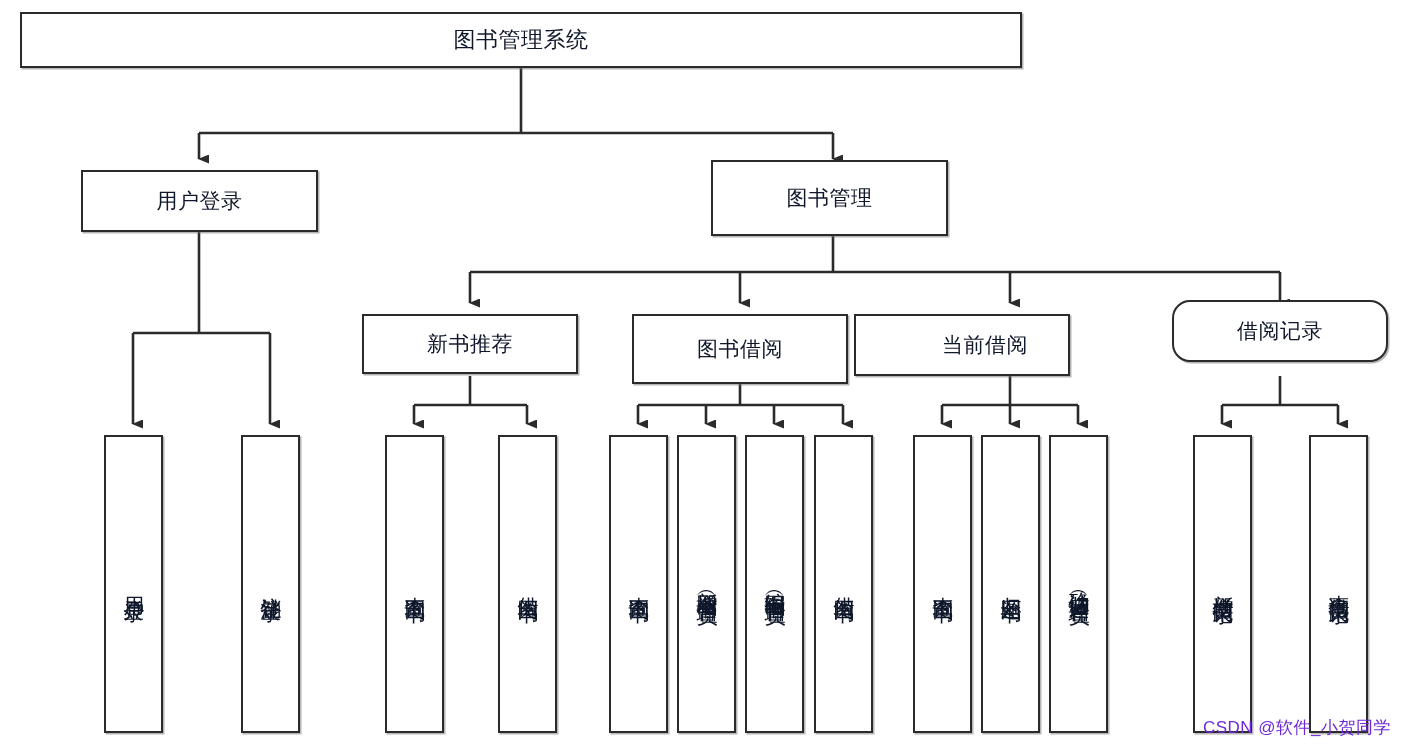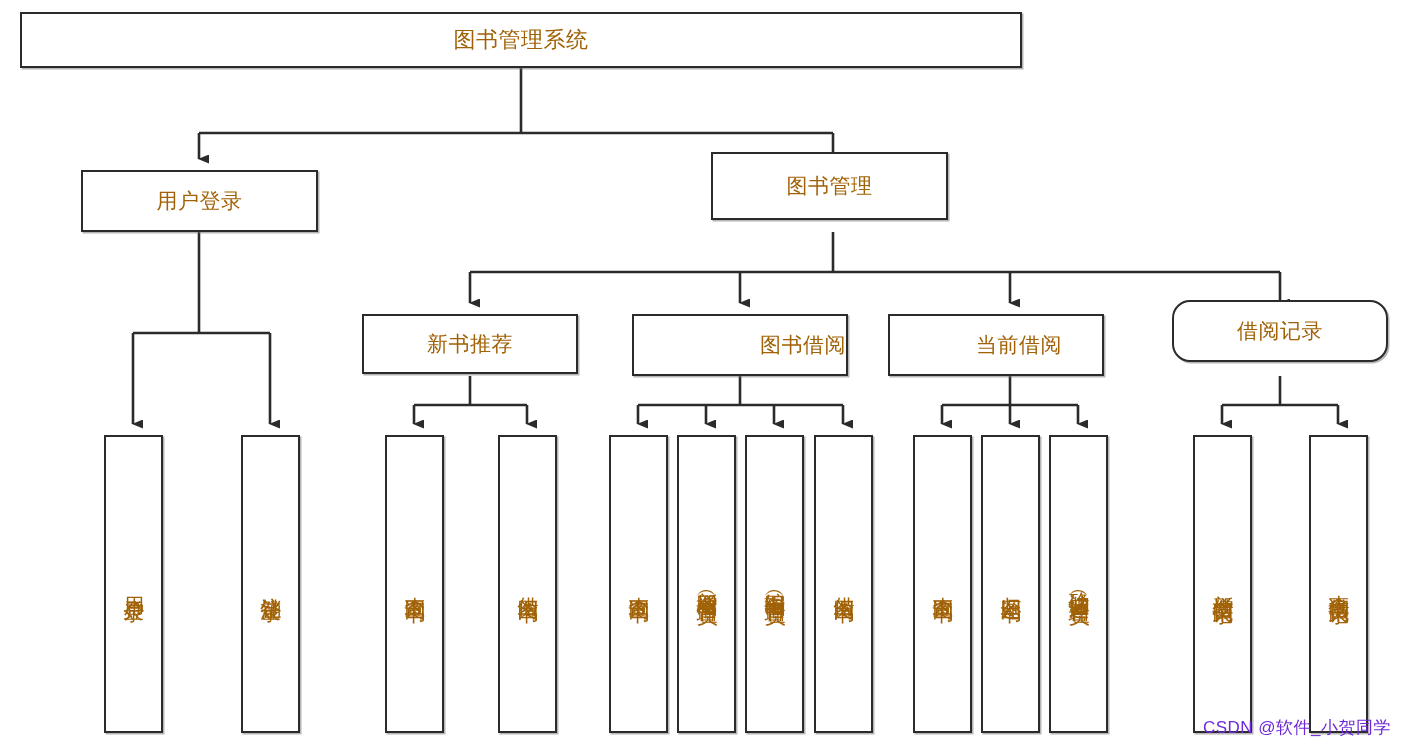--- a/index.html
+++ b/index.html
@@ -30,21 +30,21 @@
     position: absolute;
     box-sizing: border-box;
     background: #ffffff;
     border: 2px solid #2b2b2b;
     display: flex;
     align-items: center;
     justify-content: center;
     box-shadow: 1.5px 1.5px 0 rgba(120,120,120,0.55);
   }
   .node-label {
-    color: #a16207;
+    color: #0f172a;
     line-height: 1.05;
     text-align: center;
     white-space: nowrap;
     letter-spacing: 0.5px;
   }
   
   .node.horiz .node-label {
     font-size: 21px;
   }
   .node.root .node-label {
@@ -131,33 +131,33 @@
   </svg>
 
   <div class="node horiz root" style="left:20px; top:12px; width:1002px; height:56px;">
     <span class="node-label">图书管理系统</span>
   </div>
 
   <div class="node horiz" style="left:81px; top:170px; width:237px; height:62px;">
     <span class="node-label">用户登录</span>
   </div>
 
-  <div class="node horiz" style="left:711px; top:152px; width:237px; height:68px;">
+  <div class="node horiz" style="left:711px; top:160px; width:237px; height:76px;">
     <span class="node-label">图书管理</span>
   </div>
 
   <div class="node horiz" style="left:362px; top:314px; width:216px; height:60px;">
     <span class="node-label">新书推荐</span>
   </div>
 
-  <div class="node horiz" style="left:632px; top:314px; width:216px; height:62px;justify-content:flex-end;">
+  <div class="node horiz" style="left:632px; top:314px; width:216px; height:70px;">
     <span class="node-label">图书借阅</span>
   </div>
 
-  <div class="node horiz" style="left:888px; top:314px; width:216px; height:62px;padding-left:46px;">
+  <div class="node horiz" style="left:854px; top:314px; width:216px; height:62px;padding-left:46px;">
     <span class="node-label">当前借阅</span>
   </div>
 
   <div class="node horiz" style="left:1172px; top:300px; width:216px; height:62px;border-radius:18px;">
     <span class="node-label">借阅记录</span>
   </div>
 
   <div class="node vert" style="left:104px; top:435px; width:59px; height:298px;">
     <span class="node-label">用户登录</span>
   </div>

